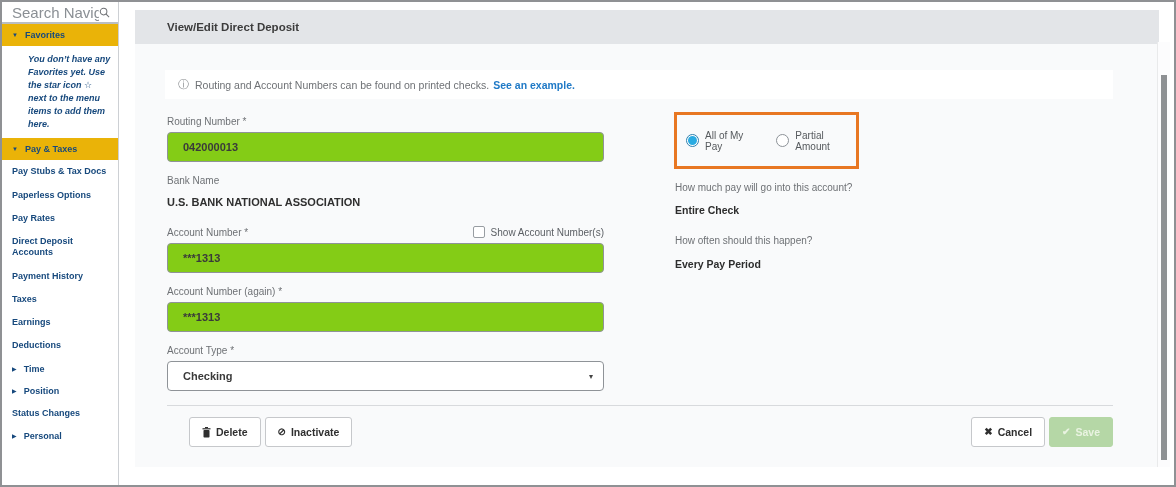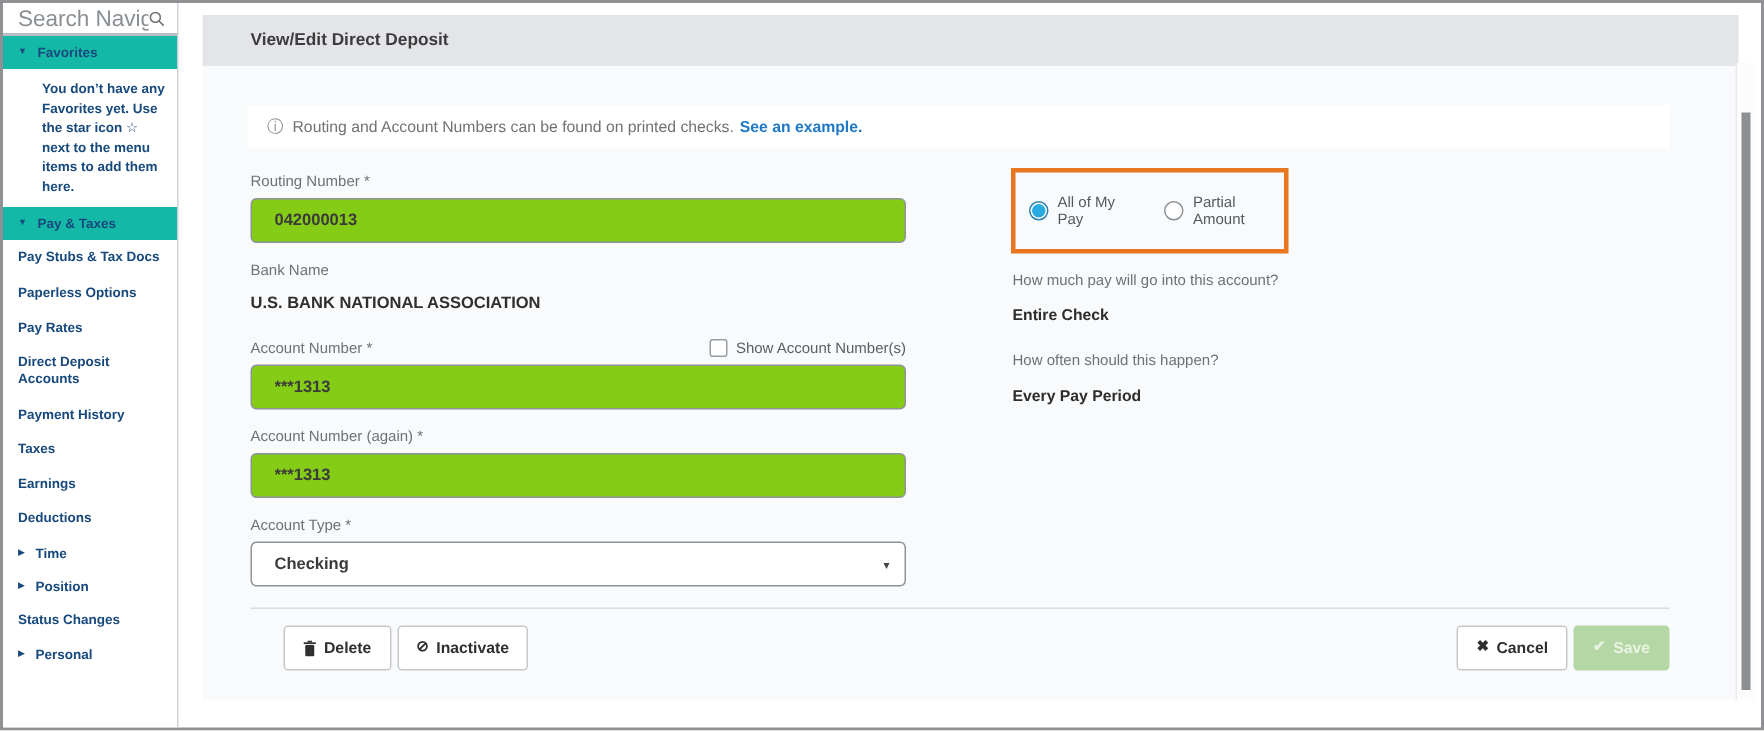--- a/index.html
+++ b/index.html
@@ -9,24 +9,24 @@
 
   
   .sidebar { position:absolute; left:0; top:0; bottom:0; width:117px; background:#fff;
              border-right:1px solid #cdd0d4; color:#17497d; font-weight:600; font-size:9px; }
   .search-row { height:22px; display:flex; align-items:center; padding:0 8px 0 10px;
                 border-bottom:2px solid #babec2; }
   .search-row input { flex:1; width:70px; border:none; outline:none; font-size:15px; color:#555;
                       font-family:"Liberation Sans",sans-serif; background:transparent; }
   .search-row input::placeholder { color:#8a8f94; font-weight:400; }
   .mag { width:11px; height:11px; flex:0 0 auto; }
-  .sec-header { display:flex; align-items:center; gap:7px; padding:6px 6px 6px 10px; background:#14b8a6; cursor:pointer; }
+  .sec-header { display:flex; align-items:center; gap:7px; padding:6px 6px 6px 10px; background:#eab308; cursor:pointer; }
   .sec-header.plain { background:#fff; }
   .tri { font-size:6px; color:#17497d; }
-  .note { font-weight:600; padding:7px 6px 7px 26px; line-height:1.45; color:#17497d; }
+  .note { font-style:italic; font-weight:600; padding:7px 6px 7px 26px; line-height:1.45; color:#17497d; }
   .nav-item { padding:6px 6px 6px 10px; line-height:1.25; cursor:pointer; }
 
   
   .main { position:absolute; left:133px; top:8px; width:1024px; height:457px; background:#fff; }
   .main-header { height:34px; background:#e3e5e8; display:flex; align-items:center;
                  padding-left:32px; font-size:11.5px; font-weight:700; color:#3c3c3c; }
   .main-body { position:relative; height:423px; background:#f9fafb; }
 
   .info-strip { position:absolute; left:30px; right:46px; top:26px; height:29px; background:#ffffff;
                 display:flex; align-items:center; padding-left:13px; font-size:10.5px; color:#6e7175; }

